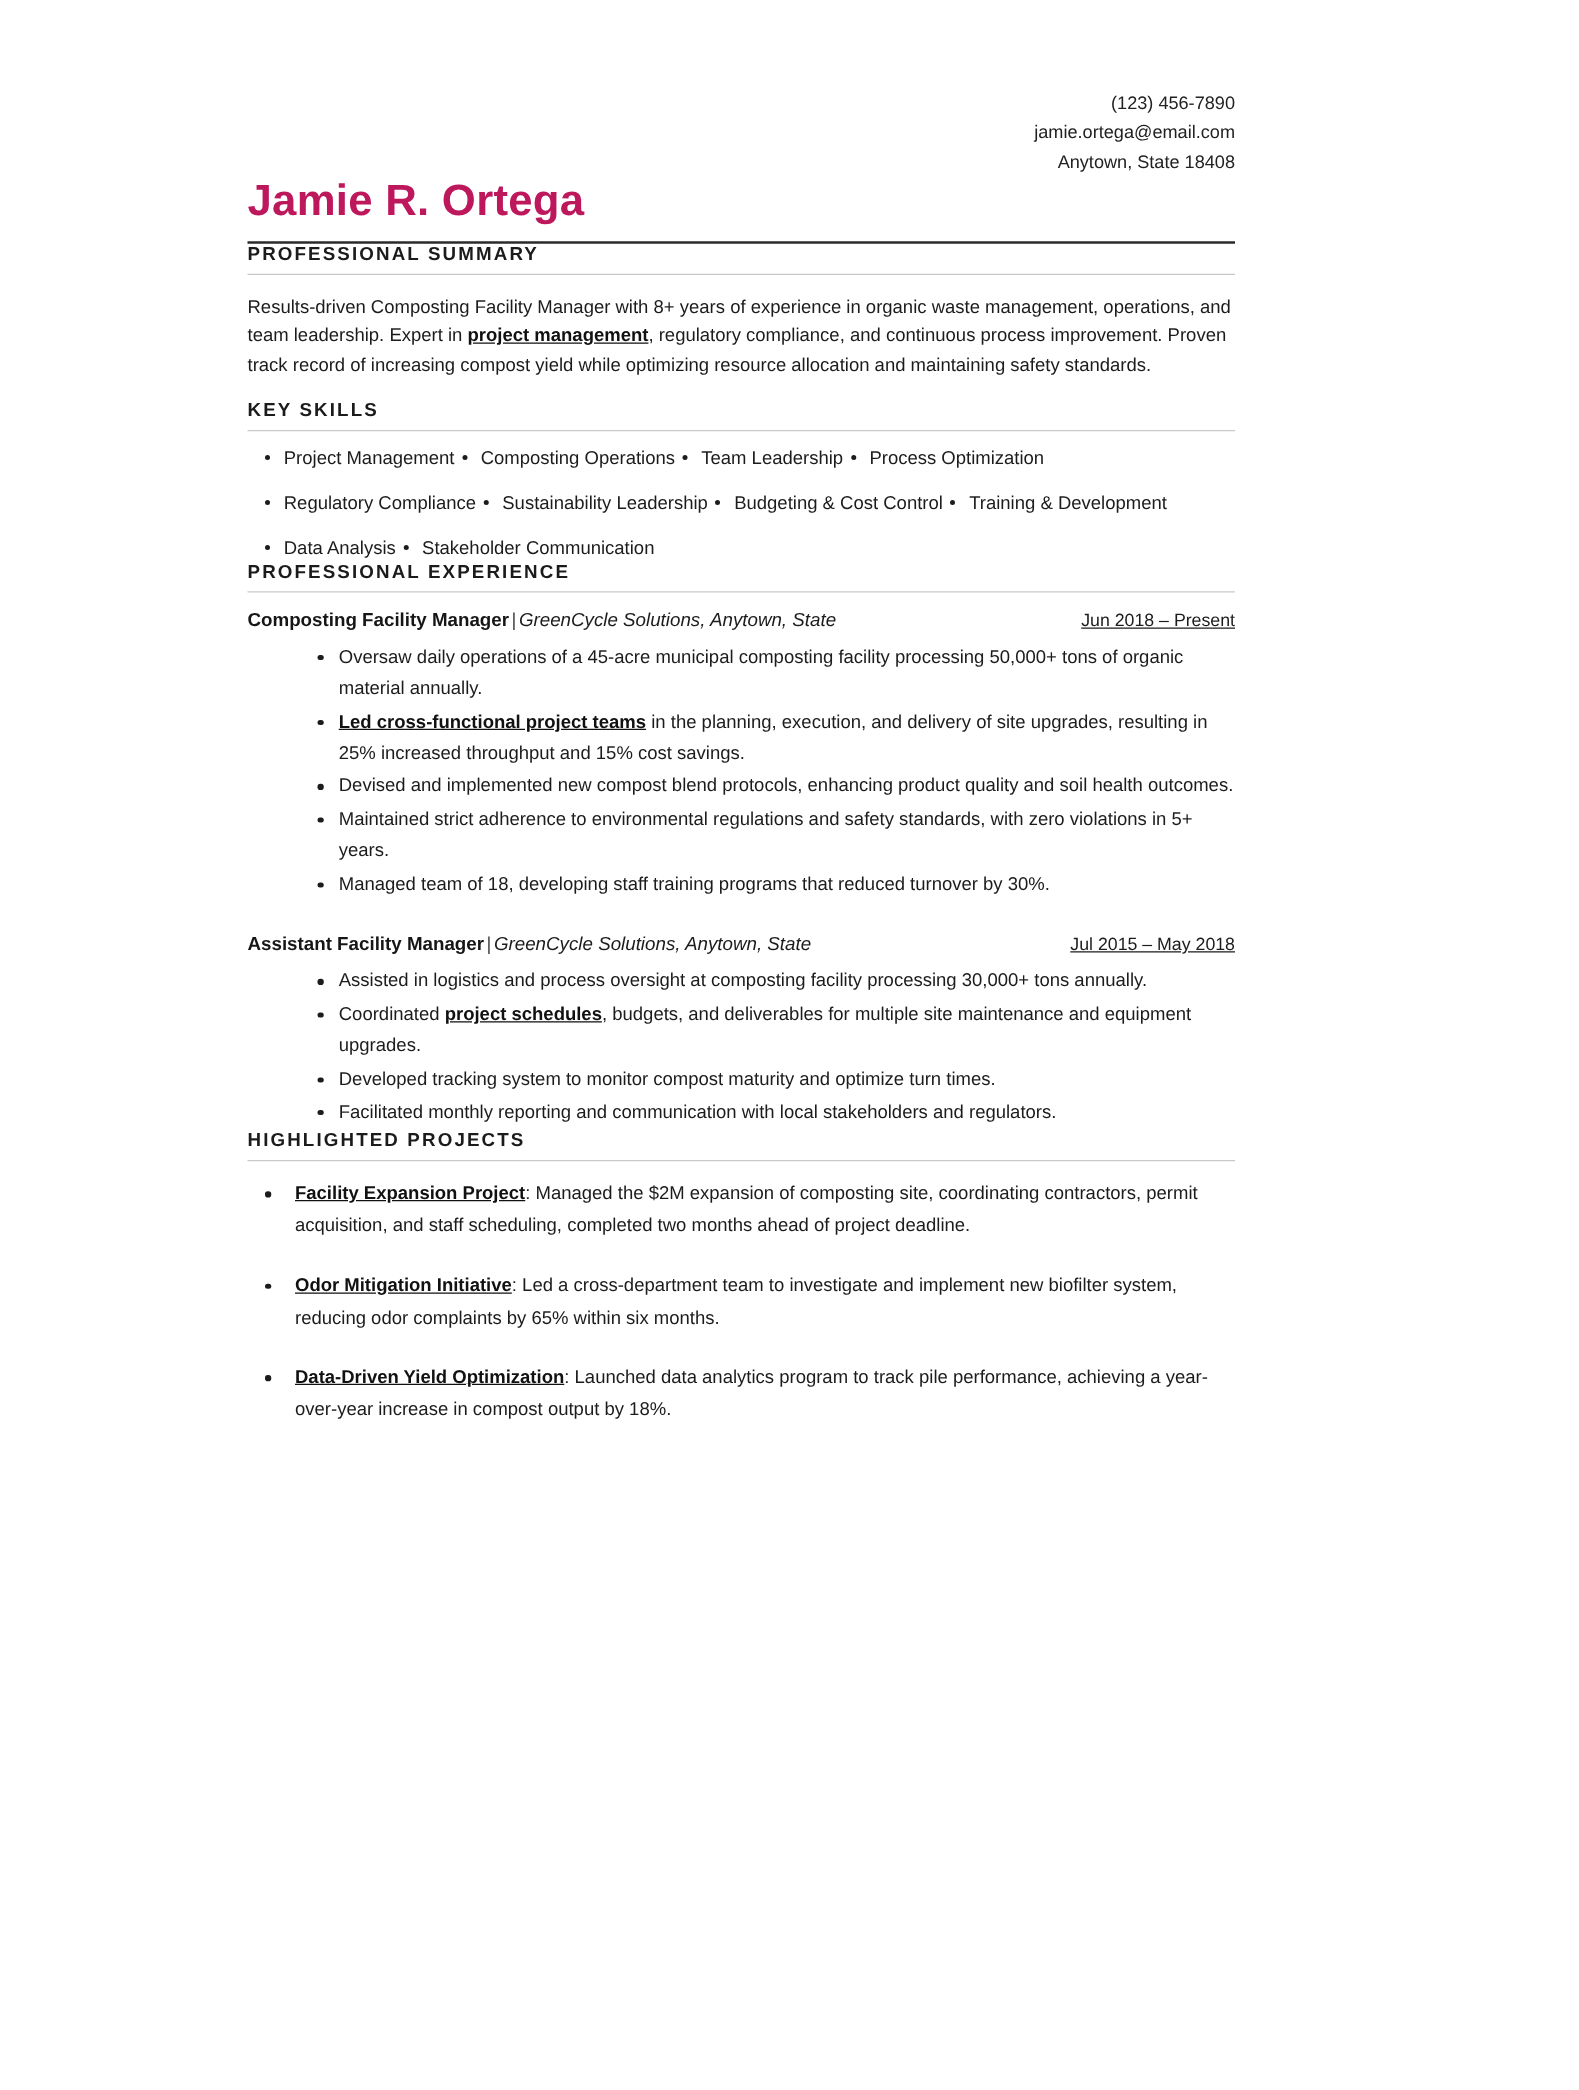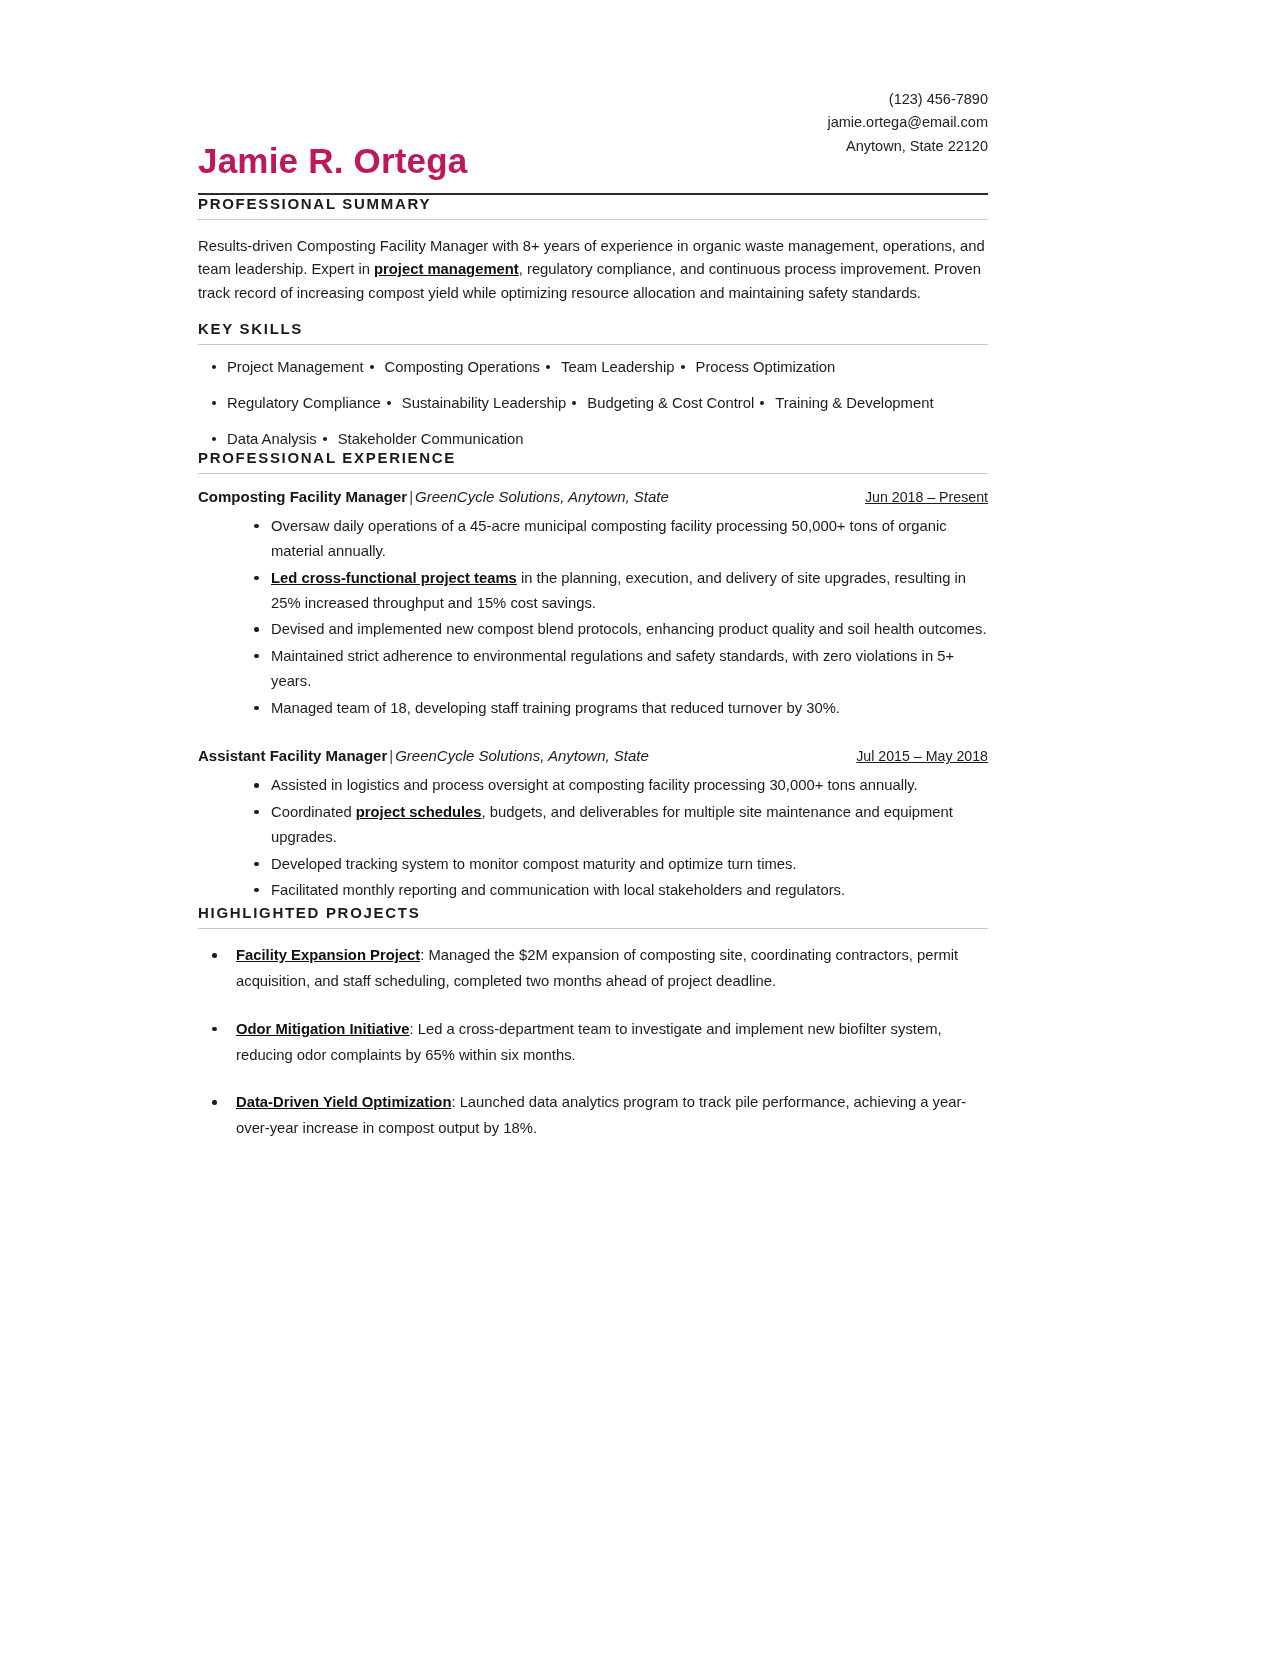--- a/index.html
+++ b/index.html
@@ -39,21 +39,21 @@
     color: #be185d;
     line-height: 1.1;
     position: absolute;
     left: 0;
     bottom: 4px;
     white-space: nowrap;
   }
   .contact {
     position: absolute;
     right: 0;
-    top: 88px;
+    top: 72px;
     text-align: right;
     font-size: 14.5px;
     line-height: 1.62;
     color: #222222;
   }
   .contact div { white-space: nowrap; }
 
   .header-rule {
     border-top: 2px solid #2b2b2b;
     margin-top: 9px;
@@ -181,21 +181,21 @@
 <body>
 
 <div class="page">
   <div class="sheet">
 
     <div class="header">
       <div class="name">Jamie R. Ortega</div>
       <div class="contact">
         <div>(123) 456-7890</div>
         <div>jamie.ortega@email.com</div>
-        <div>Anytown, State 22120</div>
+        <div>Anytown, State 18408</div>
       </div>
     </div>
     <div class="header-rule"></div>
 
     <div class="section">
       <div class="section-title">PROFESSIONAL SUMMARY</div>
       <div class="section-rule"></div>
       <p class="summary"><span>Results-driven Composting Facility Manager with 8+ years of experience in organic waste management, operations, and team leadership. Expert in </span><span class="kw">project management</span><span>, regulatory compliance, and continuous process improvement. Proven track record of increasing compost yield while optimizing resource allocation and maintaining safety standards.</span></p>
     </div>
 

